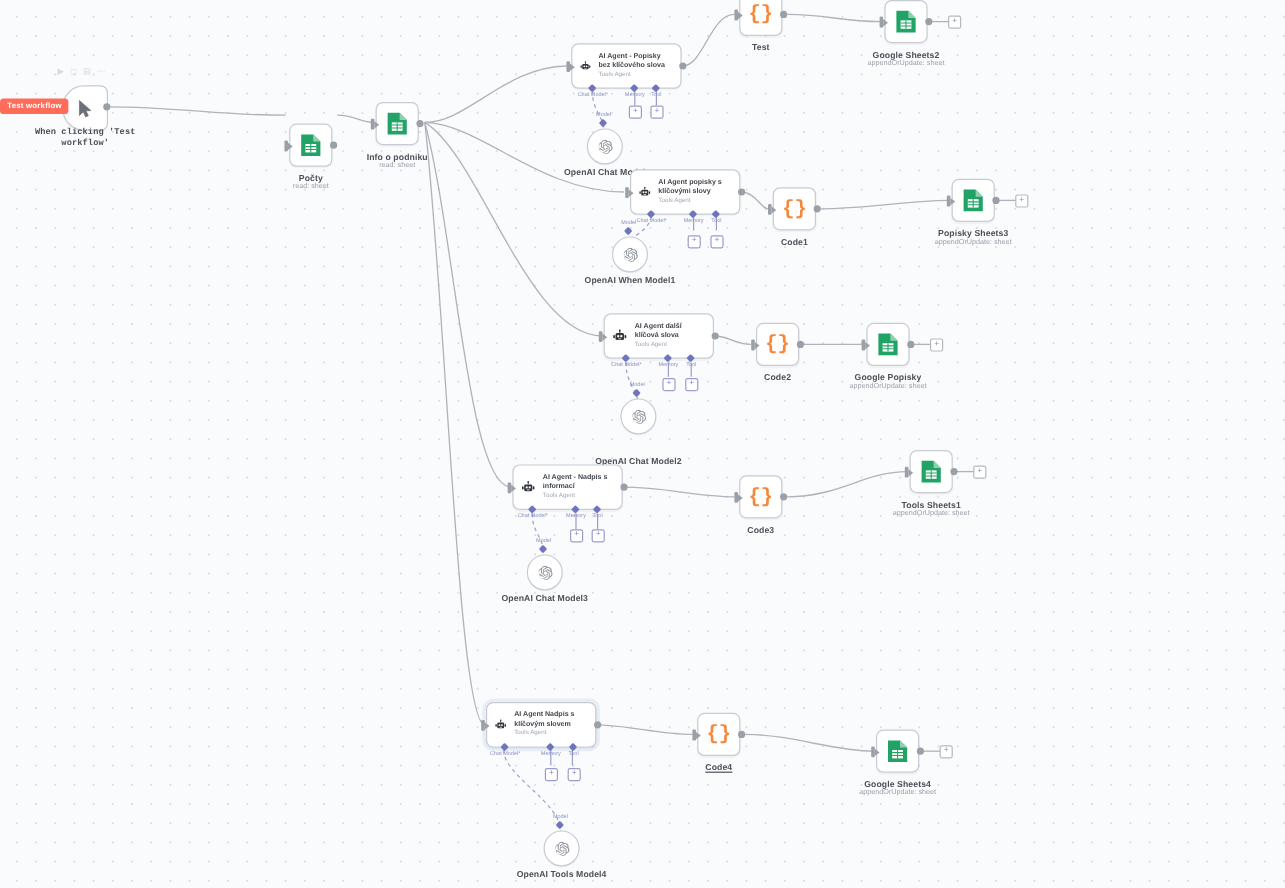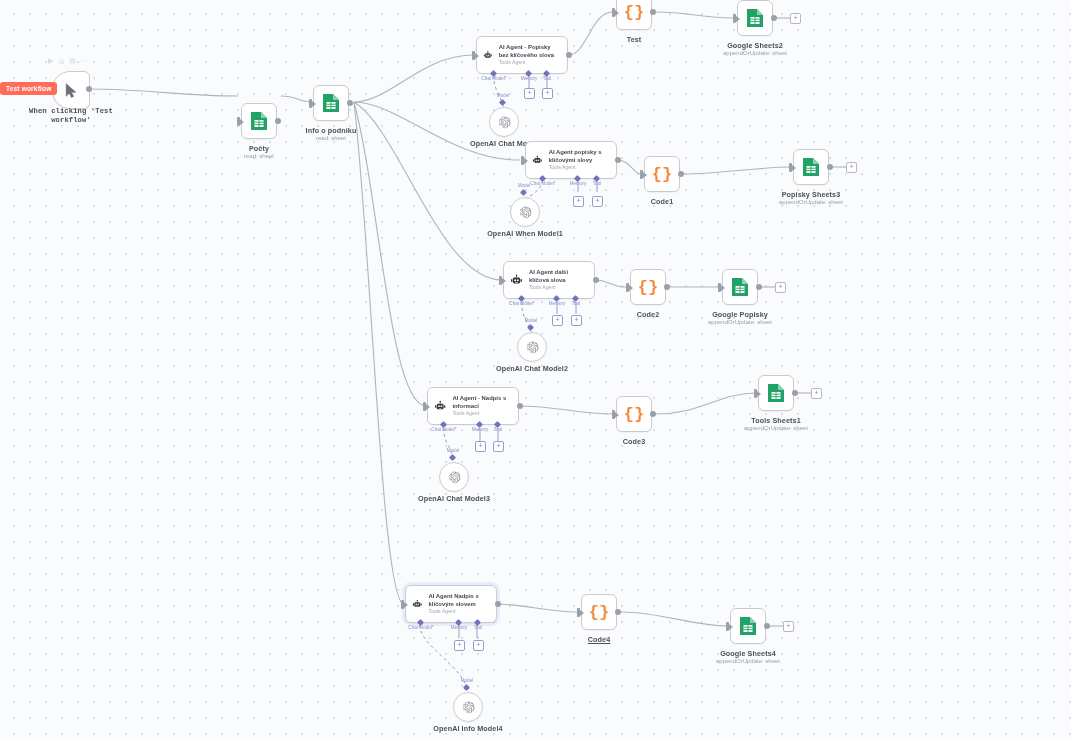--- a/index.html
+++ b/index.html
@@ -352,21 +352,21 @@
     <div class="plusbox" style="left:68px;top:54px;">+</div>
   </div>
   <div class="node" style="left:517px;top:332px;">
     <div class="diamond" style="left:11px;top:-7px;"></div>
     <div class="sublabel" style="left:14px;top:-14px;">Model</div>
     <div class="roundnode">
       <svg width="13" height="13" viewBox="0 0 24 24">
         <path fill="#8d929b" d="M21.6 10a5.4 5.4 0 0 0-.5-4.5 5.5 5.5 0 0 0-5.9-2.6A5.4 5.4 0 0 0 11.1.9a5.5 5.5 0 0 0-5.2 3.8 5.4 5.4 0 0 0-3.6 2.6 5.5 5.5 0 0 0 .7 6.4 5.4 5.4 0 0 0 .5 4.5 5.5 5.5 0 0 0 5.9 2.6 5.4 5.4 0 0 0 4.1 1.8 5.5 5.5 0 0 0 5.2-3.8 5.4 5.4 0 0 0 3.6-2.6 5.5 5.5 0 0 0-.7-6.2zM12.9 21.6a4.1 4.1 0 0 1-2.6-.9l.1-.1 4.4-2.5a.7.7 0 0 0 .4-.6v-6.2l1.9 1.1v5.1a4.1 4.1 0 0 1-4.2 4.1zM4 18.1a4.1 4.1 0 0 1-.5-2.8l.1.1 4.4 2.5a.7.7 0 0 0 .7 0l5.4-3.1v2.2l-4.5 2.6A4.1 4.1 0 0 1 4 18.1zM2.9 8.3a4.1 4.1 0 0 1 2.2-1.8v5.2a.7.7 0 0 0 .4.6l5.3 3.1-1.9 1.1-4.5-2.6a4.1 4.1 0 0 1-1.5-5.6zm15.3 3.5L12.8 8.7l1.9-1.1 4.5 2.6a4.1 4.1 0 0 1-.6 7.4v-5.2a.7.7 0 0 0-.4-.6zm1.9-2.8l-.1-.1-4.4-2.5a.7.7 0 0 0-.7 0L9.5 9.5V7.3l4.5-2.6a4.1 4.1 0 0 1 6.1 4.3zM8.5 12.9l-1.9-1.1V6.7a4.1 4.1 0 0 1 6.7-3.2l-.1.1-4.4 2.5a.7.7 0 0 0-.4.6zm1-2.2L12 9.3l2.4 1.4v2.8L12 14.9l-2.4-1.4z"></path>
       </svg>
     </div>
-    <div class="nlabel" style="top:32px;">OpenAI Chat Model2</div>
+    <div class="nlabel" style="top:48px;">OpenAI Chat Model2</div>
   </div>
   <div class="node" style="left:630px;top:269px;">
     <div class="nbox sq">
       <span class="codeglyph">{}</span>
     </div>
     <div class="port-in" style="left:-4px;top:14px;"></div>
     <div class="port-out" style="left:34px;top:15px;"></div>
     <div class="nlabel" style="top:41px;">Code2</div>
   </div>
   <div class="node" style="left:722px;top:269px;">
@@ -476,21 +476,21 @@
     <div class="plusbox" style="left:68px;top:55px;">+</div>
   </div>
   <div class="node" style="left:453px;top:692px;">
     <div class="diamond" style="left:11px;top:-7px;"></div>
     <div class="sublabel" style="left:14px;top:-14px;">Model</div>
     <div class="roundnode">
       <svg width="13" height="13" viewBox="0 0 24 24">
         <path fill="#8d929b" d="M21.6 10a5.4 5.4 0 0 0-.5-4.5 5.5 5.5 0 0 0-5.9-2.6A5.4 5.4 0 0 0 11.1.9a5.5 5.5 0 0 0-5.2 3.8 5.4 5.4 0 0 0-3.6 2.6 5.5 5.5 0 0 0 .7 6.4 5.4 5.4 0 0 0 .5 4.5 5.5 5.5 0 0 0 5.9 2.6 5.4 5.4 0 0 0 4.1 1.8 5.5 5.5 0 0 0 5.2-3.8 5.4 5.4 0 0 0 3.6-2.6 5.5 5.5 0 0 0-.7-6.2zM12.9 21.6a4.1 4.1 0 0 1-2.6-.9l.1-.1 4.4-2.5a.7.7 0 0 0 .4-.6v-6.2l1.9 1.1v5.1a4.1 4.1 0 0 1-4.2 4.1zM4 18.1a4.1 4.1 0 0 1-.5-2.8l.1.1 4.4 2.5a.7.7 0 0 0 .7 0l5.4-3.1v2.2l-4.5 2.6A4.1 4.1 0 0 1 4 18.1zM2.9 8.3a4.1 4.1 0 0 1 2.2-1.8v5.2a.7.7 0 0 0 .4.6l5.3 3.1-1.9 1.1-4.5-2.6a4.1 4.1 0 0 1-1.5-5.6zm15.3 3.5L12.8 8.7l1.9-1.1 4.5 2.6a4.1 4.1 0 0 1-.6 7.4v-5.2a.7.7 0 0 0-.4-.6zm1.9-2.8l-.1-.1-4.4-2.5a.7.7 0 0 0-.7 0L9.5 9.5V7.3l4.5-2.6a4.1 4.1 0 0 1 6.1 4.3zM8.5 12.9l-1.9-1.1V6.7a4.1 4.1 0 0 1 6.7-3.2l-.1.1-4.4 2.5a.7.7 0 0 0-.4.6zm1-2.2L12 9.3l2.4 1.4v2.8L12 14.9l-2.4-1.4z"></path>
       </svg>
     </div>
-    <div class="nlabel" style="top:32px;">OpenAI Info Model4</div>
+    <div class="nlabel" style="top:32px;">OpenAI Tools Model4</div>
   </div>
   <div class="node" style="left:581px;top:594px;">
     <div class="nbox sq">
       <span class="codeglyph">{}</span>
     </div>
     <div class="port-in" style="left:-4px;top:14px;"></div>
     <div class="port-out" style="left:34px;top:15px;"></div>
     <div class="nlabel" style="top:41px;text-decoration:underline;">Code4</div>
   </div>
   <div class="node" style="left:730px;top:608px;">

